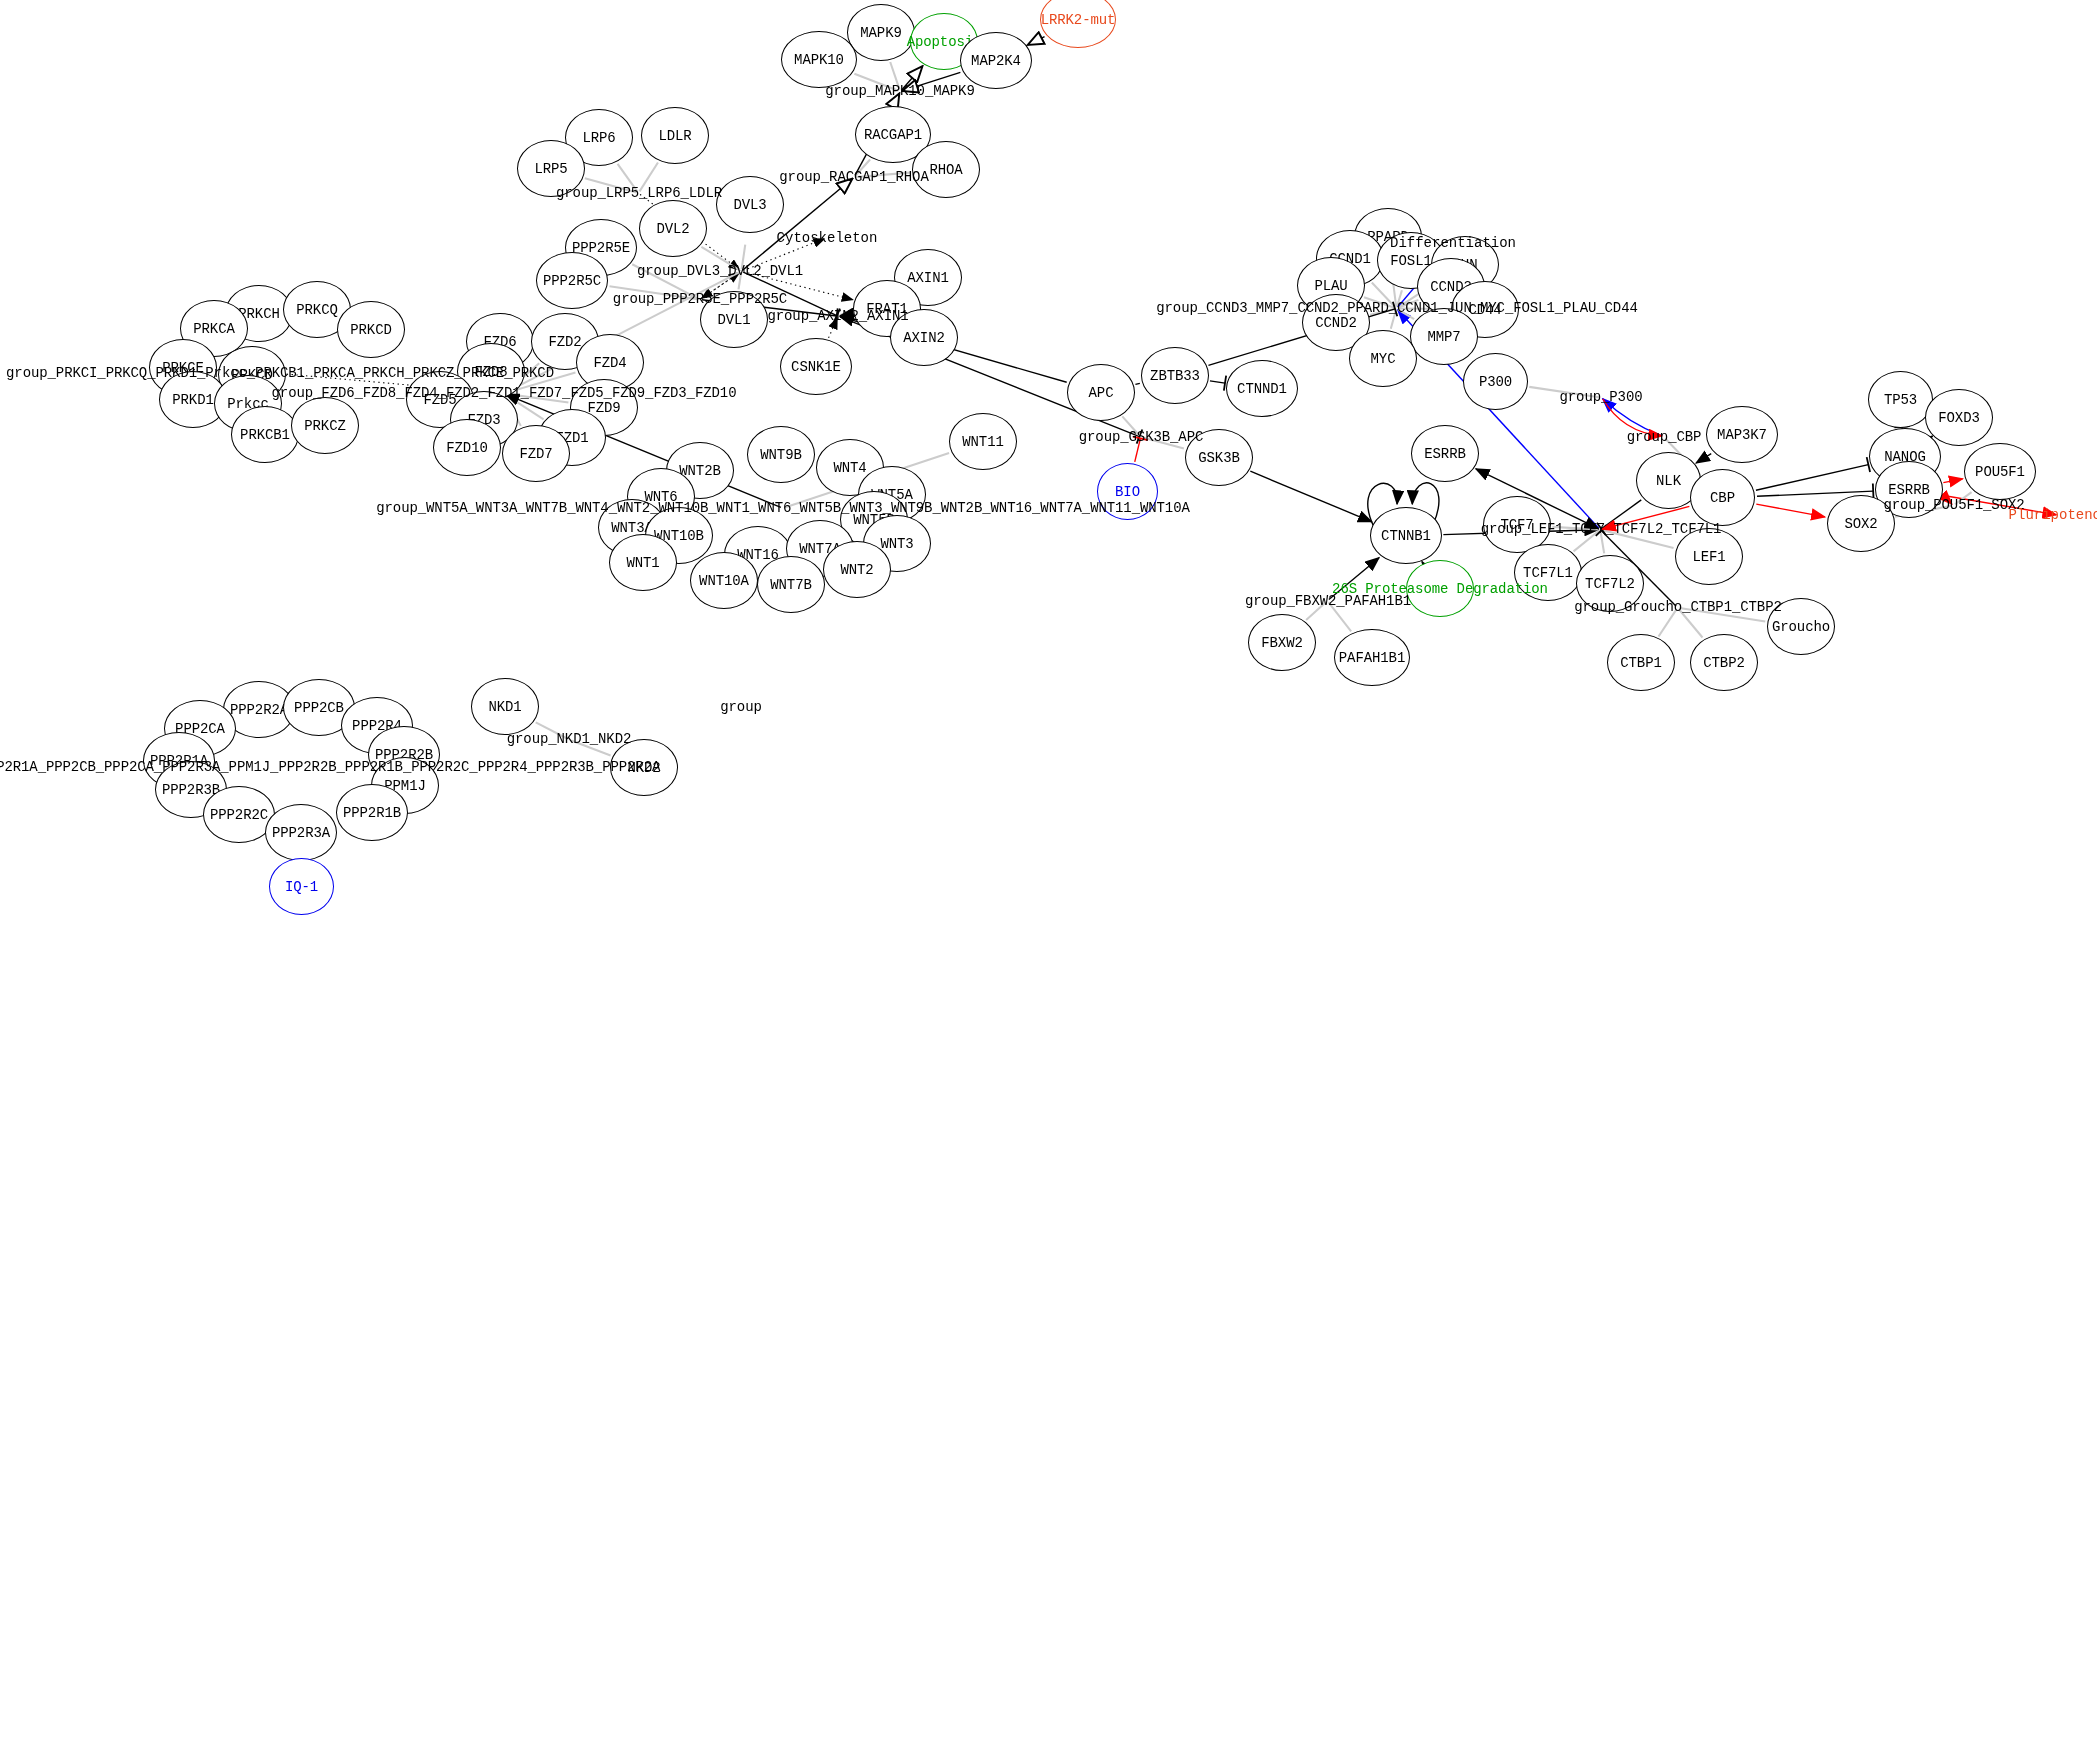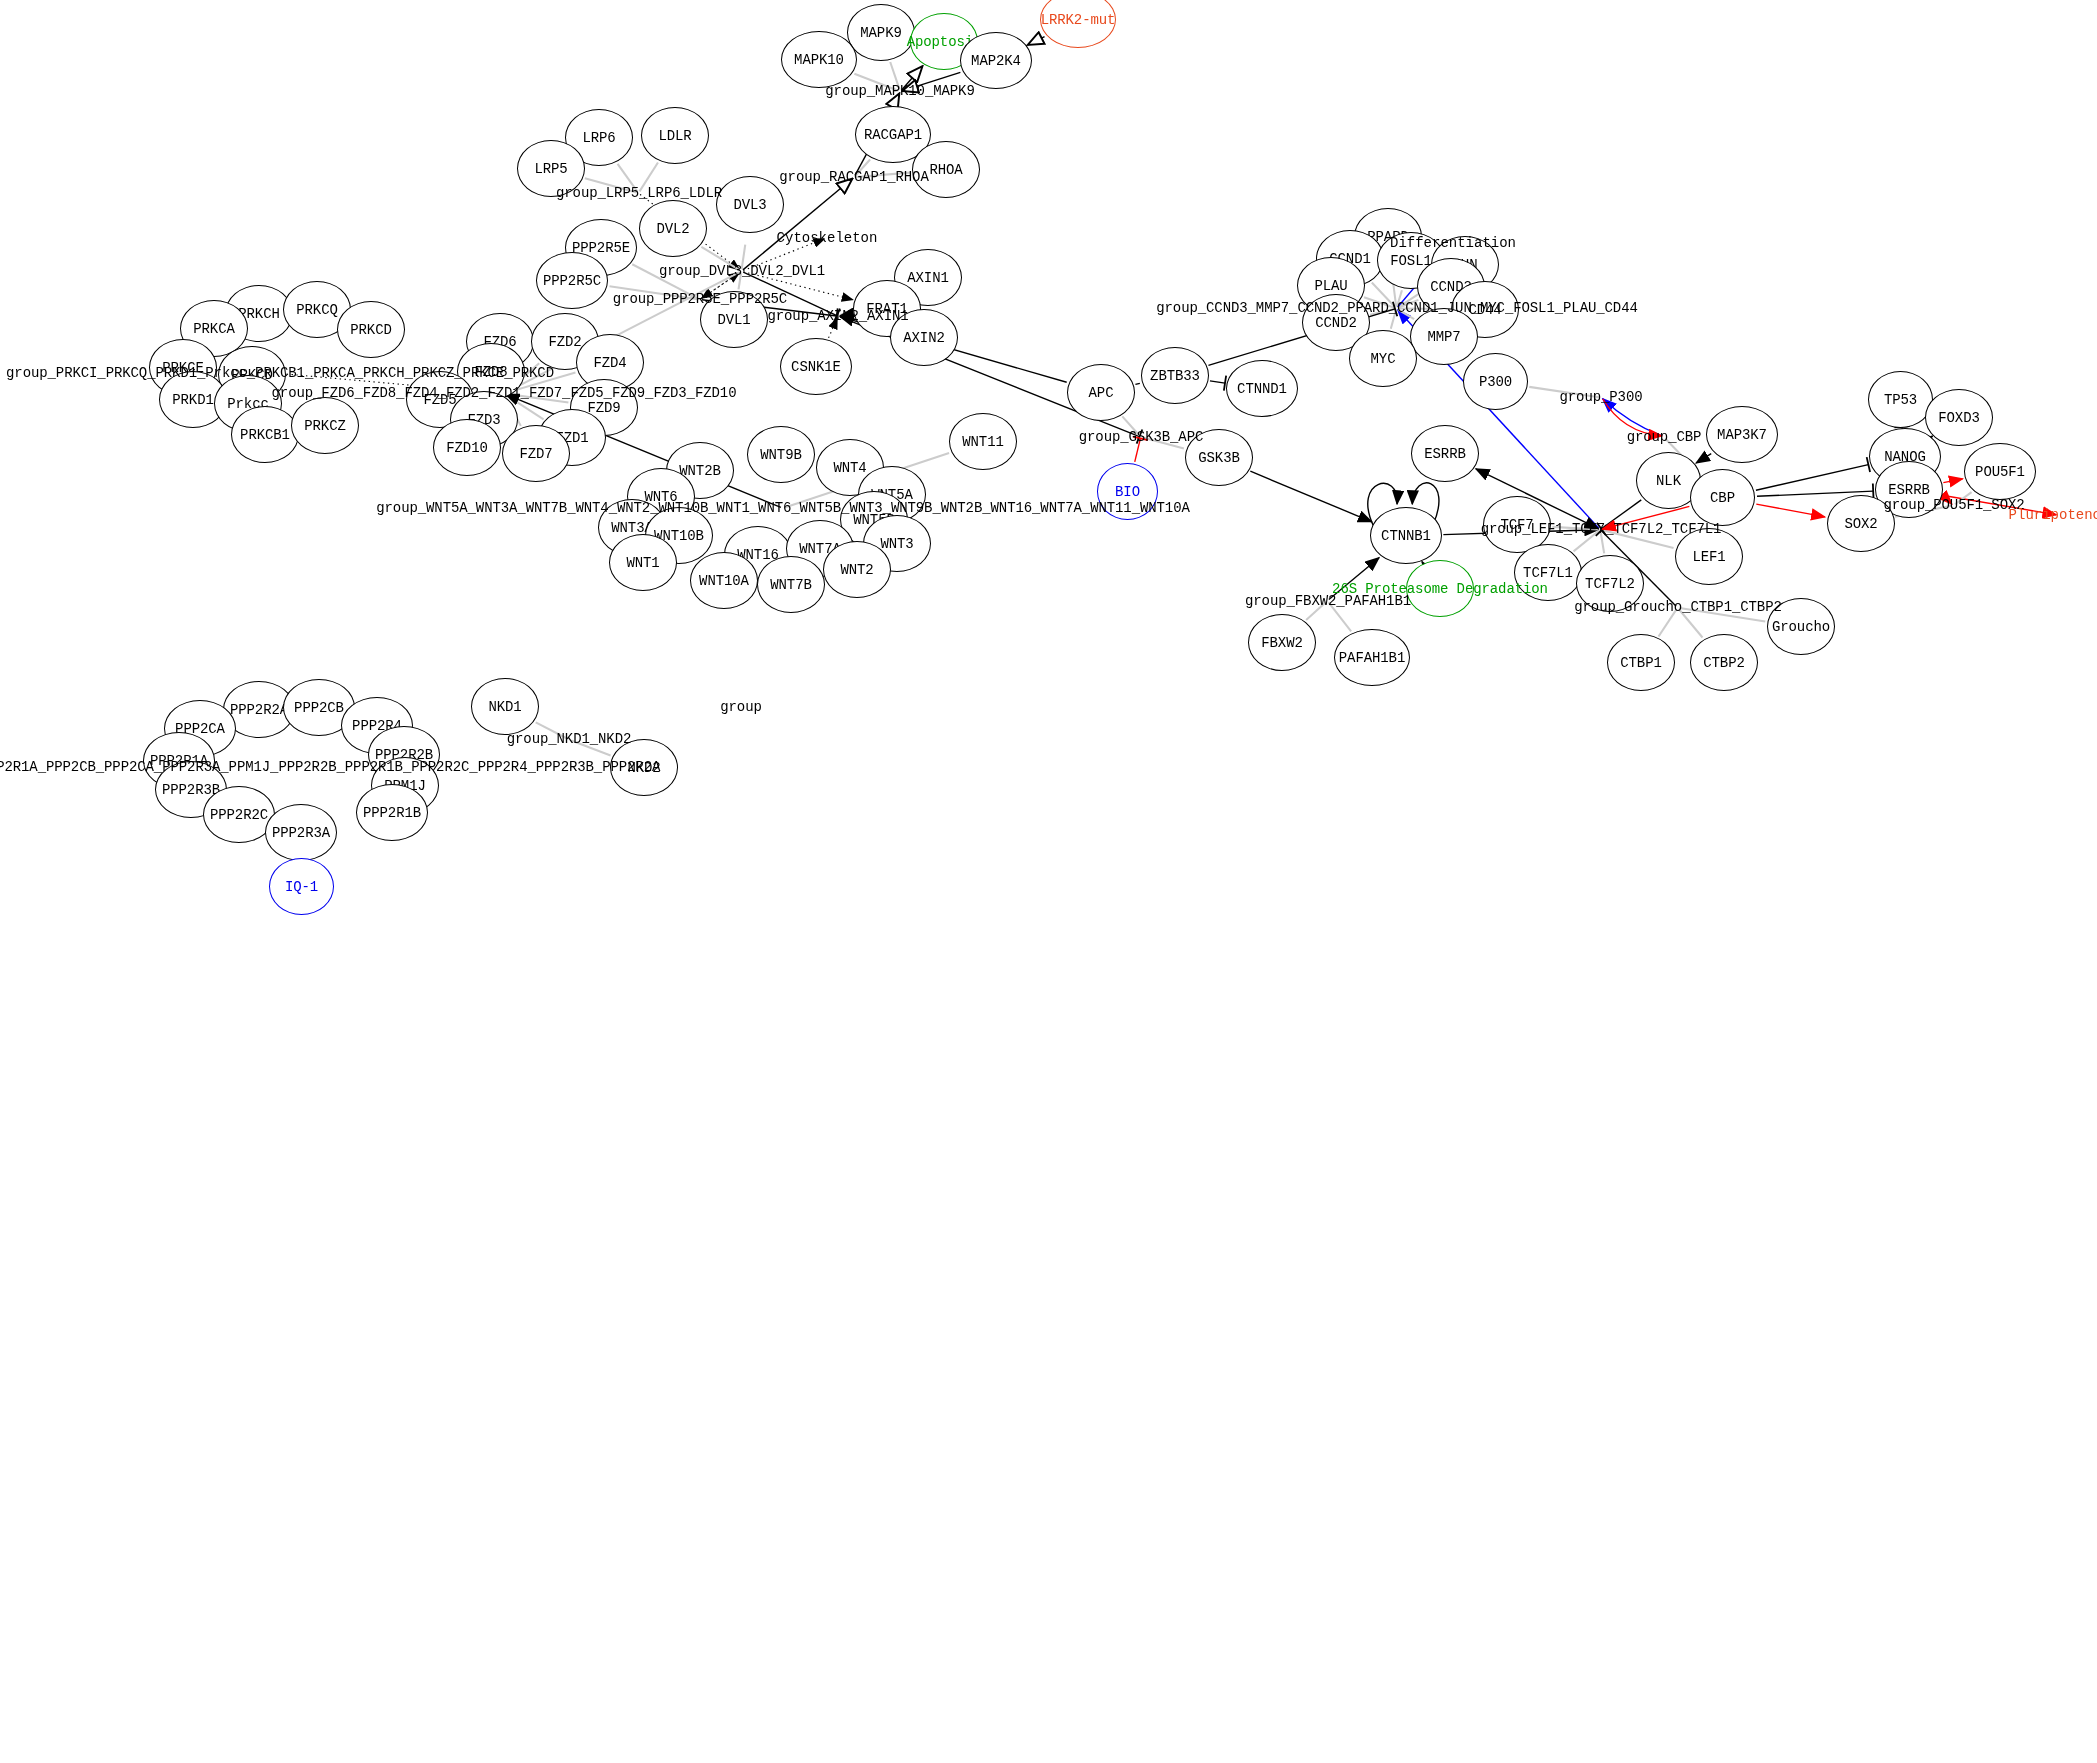--- a/index.html
+++ b/index.html
@@ -276,32 +276,32 @@
       <div class="node" style="left: 1248px; top: 614px; width: 68px; height: 57px;">FBXW2</div>
       <div class="node" style="left: 1334px; top: 629px; width: 76px; height: 57px;">PAFAH1B1</div>
       <div class="node" style="left: 223px; top: 681px; width: 72px; height: 57px;">PPP2R2A</div>
       <div class="node" style="left: 283px; top: 679px; width: 72px; height: 57px;">PPP2CB</div>
       <div class="node" style="left: 164px; top: 700px; width: 72px; height: 57px;">PPP2CA</div>
       <div class="node" style="left: 341px; top: 697px; width: 72px; height: 57px;">PPP2R4</div>
       <div class="node" style="left: 368px; top: 726px; width: 72px; height: 57px;">PPP2R2B</div>
       <div class="node" style="left: 143px; top: 732px; width: 72px; height: 57px;">PPP2R1A</div>
       <div class="node" style="left: 371px; top: 757px; width: 68px; height: 57px;">PPM1J</div>
       <div class="node" style="left: 155px; top: 761px; width: 72px; height: 57px;">PPP2R3B</div>
-      <div class="node" style="left: 336px; top: 784px; width: 72px; height: 57px; margin-left: 20px;">PPP2R1B</div>
+      <div class="node" style="left: 316px; top: 784px; width: 72px; height: 57px; margin-left: 20px;">PPP2R1B</div>
       <div class="node" style="left: 203px; top: 786px; width: 72px; height: 57px;">PPP2R2C</div>
       <div class="node" style="left: 265px; top: 804px; width: 72px; height: 57px;">PPP2R3A</div>
       <div class="node blue" style="left: 269px; top: 858px; width: 65px; height: 57px;">IQ-1</div>
       <div class="node" style="left: 471px; top: 678px; width: 68px; height: 57px;">NKD1</div>
       <div class="node" style="left: 610px; top: 739px; width: 68px; height: 57px;">NKD2</div>
     </div>
   <div id="label-layer">
       <div class="grouplabel" style="left: 900px; top: 91px;">group_MAPK10_MAPK9</div>
       <div class="grouplabel" style="left: 854px; top: 177px;">group_RACGAP1_RHOA</div>
       <div class="grouplabel" style="left: 639px; top: 193px;">group_LRP5_LRP6_LDLR</div>
-      <div class="grouplabel" style="left: 742px; top: 271px; text-align: right;">group_DVL3_DVL2_DVL1</div>
+      <div class="grouplabel" style="left: 720px; top: 271px; text-align: right;">group_DVL3_DVL2_DVL1</div>
       <div class="grouplabel" style="left: 700px; top: 299px;">group_PPP2R5E_PPP2R5C</div>
       <div class="grouplabel" style="left: 838px; top: 316px;">group_AXIN2_AXIN1</div>
       <div class="grouplabel" style="left: 280px; top: 373px;">group_PRKCI_PRKCQ_PRKD1_Prkcc_PRKCB1_PRKCA_PRKCH_PRKCZ_PRKCE_PRKCD</div>
       <div class="grouplabel" style="left: 504px; top: 393px;">group_FZD6_FZD8_FZD4_FZD2_FZD1_FZD7_FZD5_FZD9_FZD3_FZD10</div>
       <div class="grouplabel" style="left: 783px; top: 508px;">group_WNT5A_WNT3A_WNT7B_WNT4_WNT2_WNT10B_WNT1_WNT6_WNT5B_WNT3_WNT9B_WNT2B_WNT16_WNT7A_WNT11_WNT10A</div>
       <div class="grouplabel" style="left: 1141px; top: 437px;">group_GSK3B_APC</div>
       <div class="grouplabel" style="left: 1397px; top: 308px;">group_CCND3_MMP7_CCND2_PPARD_CCND1_JUN_MYC_FOSL1_PLAU_CD44</div>
       <div class="grouplabel" style="left: 1601px; top: 397px;">group_P300</div>
       <div class="grouplabel" style="left: 1664px; top: 437px;">group_CBP</div>
       <div class="grouplabel" style="left: 1601px; top: 529px;">group_LEF1_TCF7_TCF7L2_TCF7L1</div>

